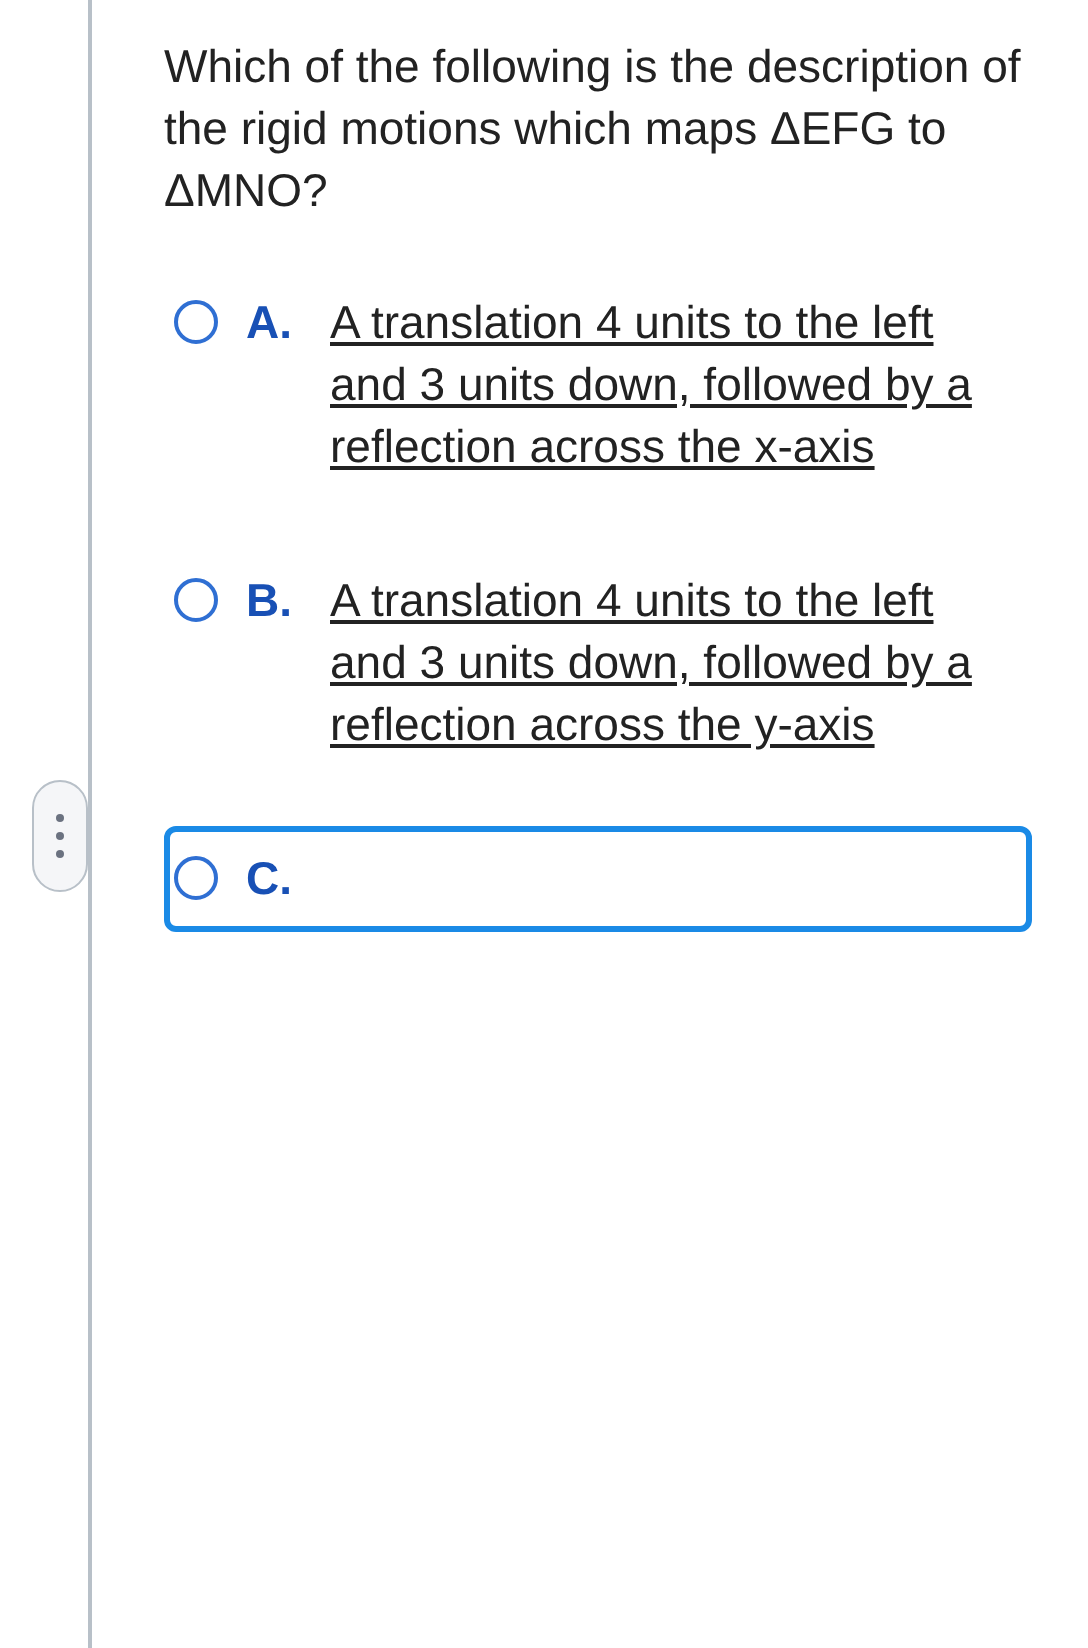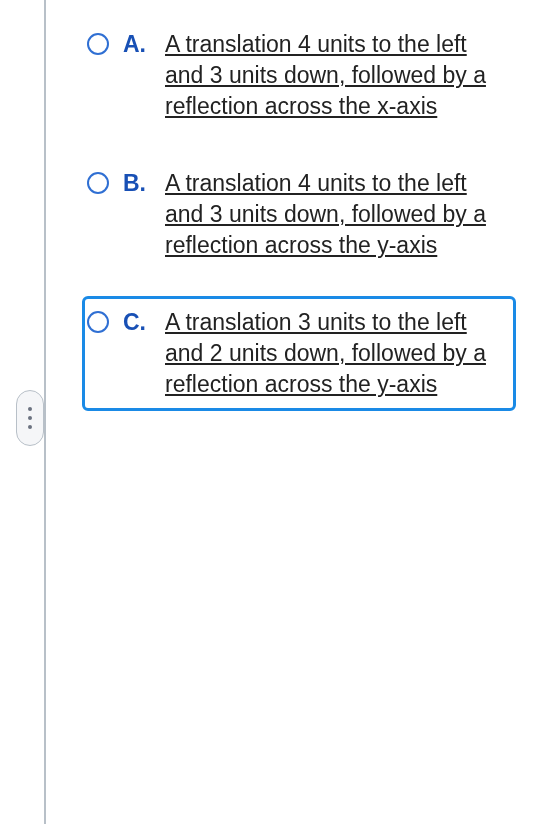--- a/index.html
+++ b/index.html
@@ -97,20 +97,21 @@
 </head>
 <body>
 
 <div class="collapse-handle">
   <span class="dot"></span>
   <span class="dot"></span>
   <span class="dot"></span>
 </div>
 
 <div class="page">
+  <div class="question">Which of the following is the description of the rigid motions which maps ΔEFG to ΔMNO?</div>
   <div class="options">
 
     <div class="option">
       <div class="radio"></div>
       <div class="opt-body">
         <div class="opt-letter">A.</div>
         <div class="opt-text">A translation 4 units to the left and 3 units down, followed by a reflection across the x-axis</div>
       </div>
     </div>
 
@@ -119,18 +120,17 @@
       <div class="opt-body">
         <div class="opt-letter">B.</div>
         <div class="opt-text">A translation 4 units to the left and 3 units down, followed by a reflection across the y-axis</div>
       </div>
     </div>
 
     <div class="option selected">
       <div class="radio"></div>
       <div class="opt-body">
         <div class="opt-letter">C.</div>
-        <div class="opt-text">A translation 3 units to the left and 2 units down, followed by a reflection across the y-axis</div>
       </div>
     </div>
 
   </div>
 </div>
 
 </body></html>

